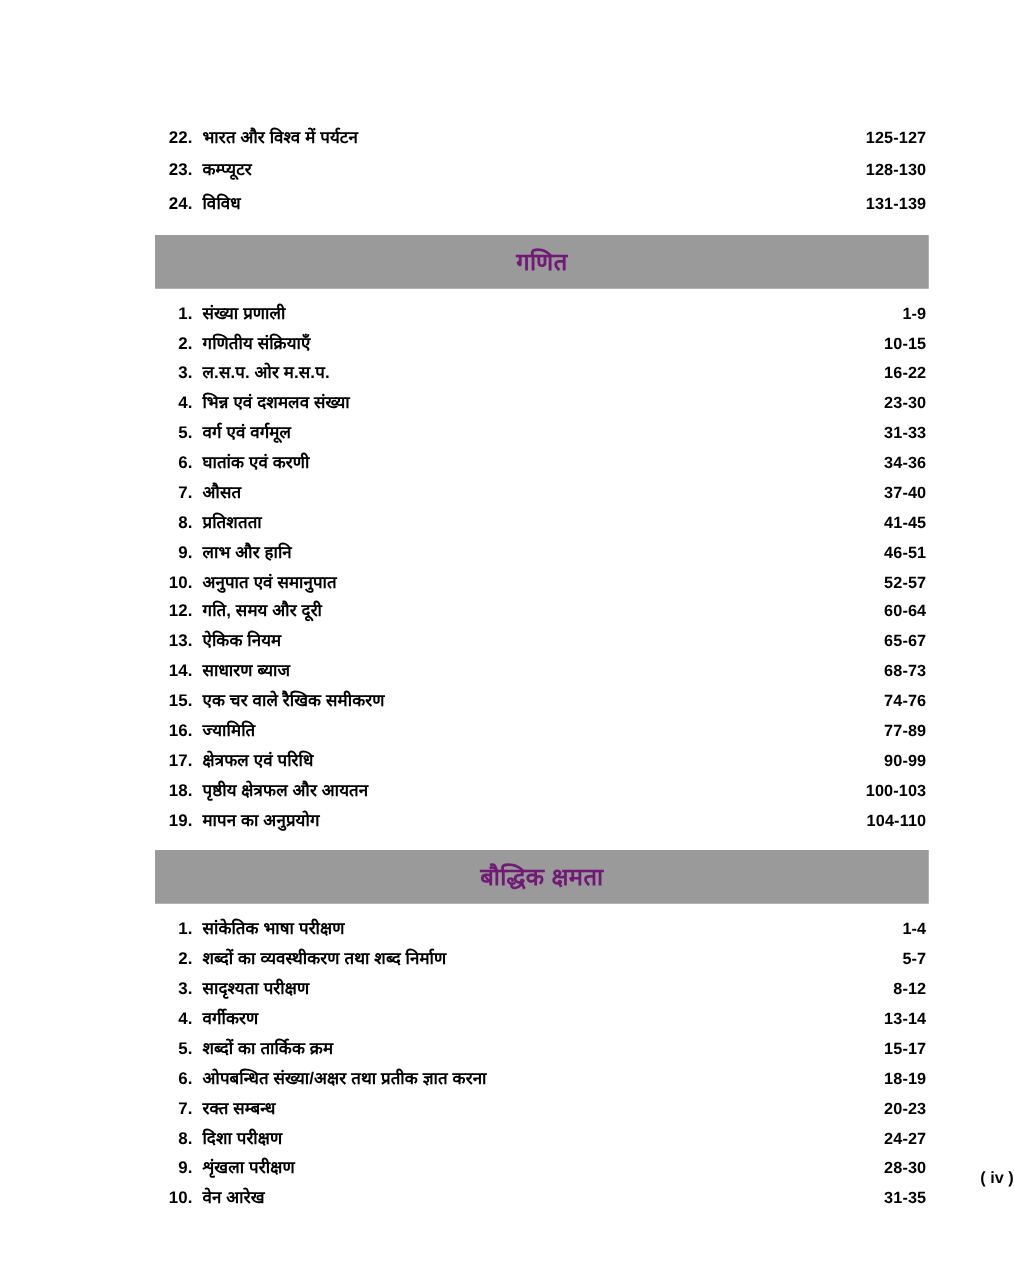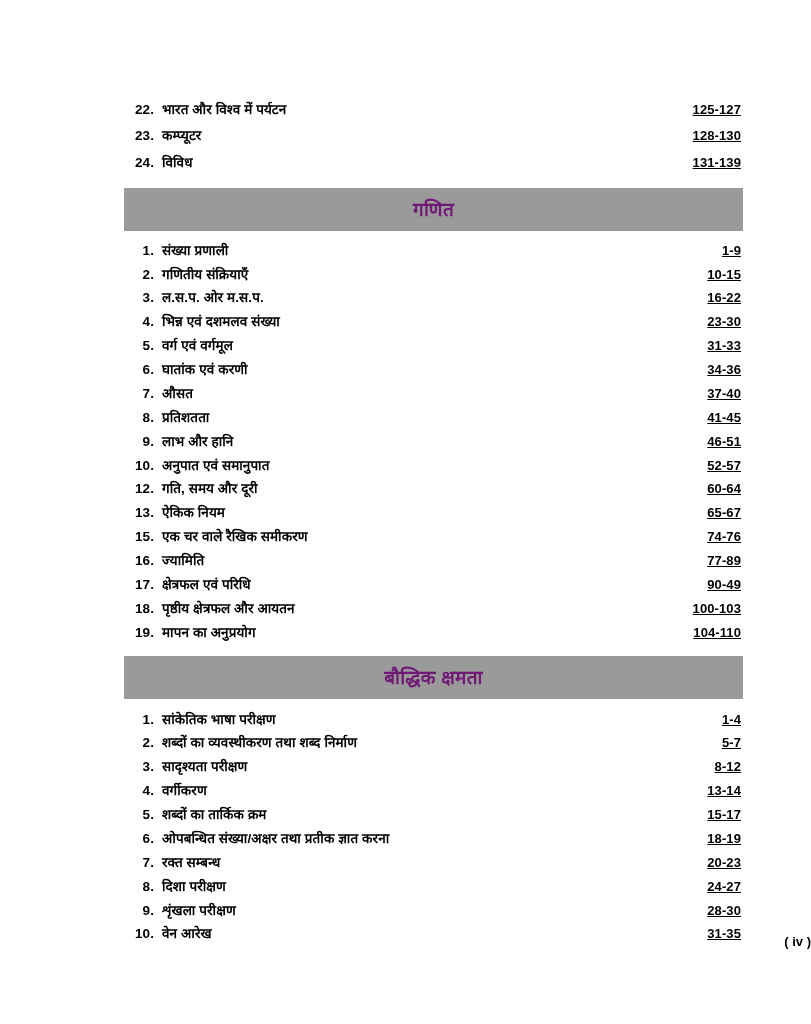--- a/index.html
+++ b/index.html
@@ -51,21 +51,20 @@
     font-weight: 600;
   }
   .entry .title {
     font-weight: 600;
   }
   .entry .pages {
     font-weight: 700;
     white-space: nowrap;
     font-size: 13px;
     padding-right: 2px;
-    text-decoration: underline;
   }
   .section-header {
     background: #9a9a9a;
     color: #701a75;
     text-align: center;
     font-weight: 700;
     font-size: 19px;
     padding: 8px 0 9px 0;
     margin: 12px 0 8px 0;
     letter-spacing: 0.3px;
@@ -195,38 +194,45 @@
       </div>
       <div class="entry">
         <span class="left">
           <span class="num">13.</span>
           <span class="title">ऐकिक नियम</span>
         </span>
         <span class="pages">65-67</span>
       </div>
       <div class="entry">
         <span class="left">
+          <span class="num">14.</span>
+          <span class="title">साधारण ब्याज</span>
+        </span>
+        <span class="pages">68-73</span>
+      </div>
+      <div class="entry">
+        <span class="left">
           <span class="num">15.</span>
           <span class="title">एक चर वाले रैखिक समीकरण</span>
         </span>
         <span class="pages">74-76</span>
       </div>
       <div class="entry">
         <span class="left">
           <span class="num">16.</span>
           <span class="title" style="">ज्यामिति</span>
         </span>
         <span class="pages">77-89</span>
       </div>
       <div class="entry">
         <span class="left">
           <span class="num">17.</span>
           <span class="title">क्षेत्रफल एवं परिधि</span>
         </span>
-        <span class="pages">90-49</span>
+        <span class="pages">90-99</span>
       </div>
       <div class="entry">
         <span class="left">
           <span class="num">18.</span>
           <span class="title">पृष्ठीय क्षेत्रफल और आयतन</span>
         </span>
         <span class="pages">100-103</span>
       </div>
       <div class="entry">
         <span class="left">

